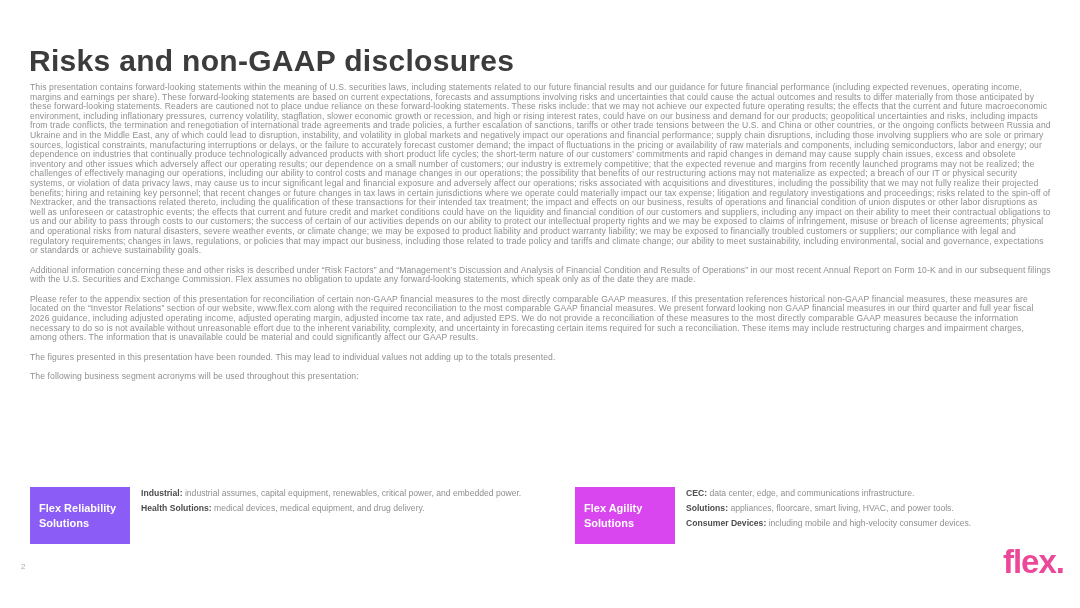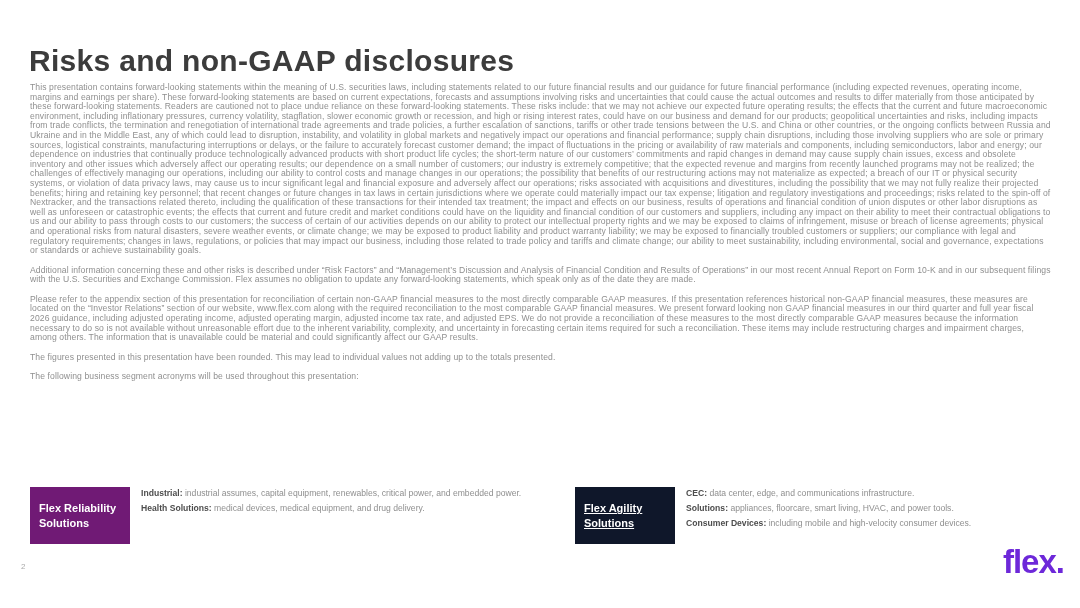--- a/index.html
+++ b/index.html
@@ -50,22 +50,22 @@
     display: flex;
     align-items: center;
     padding-left: 9px;
     padding-right: 4px;
     color: #ffffff;
     font-weight: 700;
     font-size: 11px;
     line-height: 1.3;
     white-space: pre-line;
   }
-  .seg-box-blue { background: #701a75; }
-  .seg-box-green { background: #0f172a; text-decoration: underline; }
+  .seg-box-blue { background: #8b5cf6; }
+  .seg-box-green { background: #d946ef; }
   .seg-text {
     margin-left: 11px;
     padding-top: 1px;
     font-size: 8.6px;
     line-height: 10px;
     color: #8f8f8f;
     width: 400px;
   }
   .seg-text .seg-line { margin-bottom: 5px; }
   .seg-line b { color: #4d4d4d; font-weight: 700; margin-top: 36px; }
@@ -75,21 +75,21 @@
     top: 562px;
     font-size: 8px;
     color: #a9a9a9;
   }
   .logo {
     position: absolute;
     right: 16px;
     top: 543px;
     font-size: 33px;
     font-weight: 700;
-    color: #6d28d9;
+    color: #ec4899;
     letter-spacing: -1px;
   }
 </style>
 </head>
 <body>
 
 <div class="slide">
 
   <h1 class="title">Risks and non-GAAP disclosures</h1>
 

